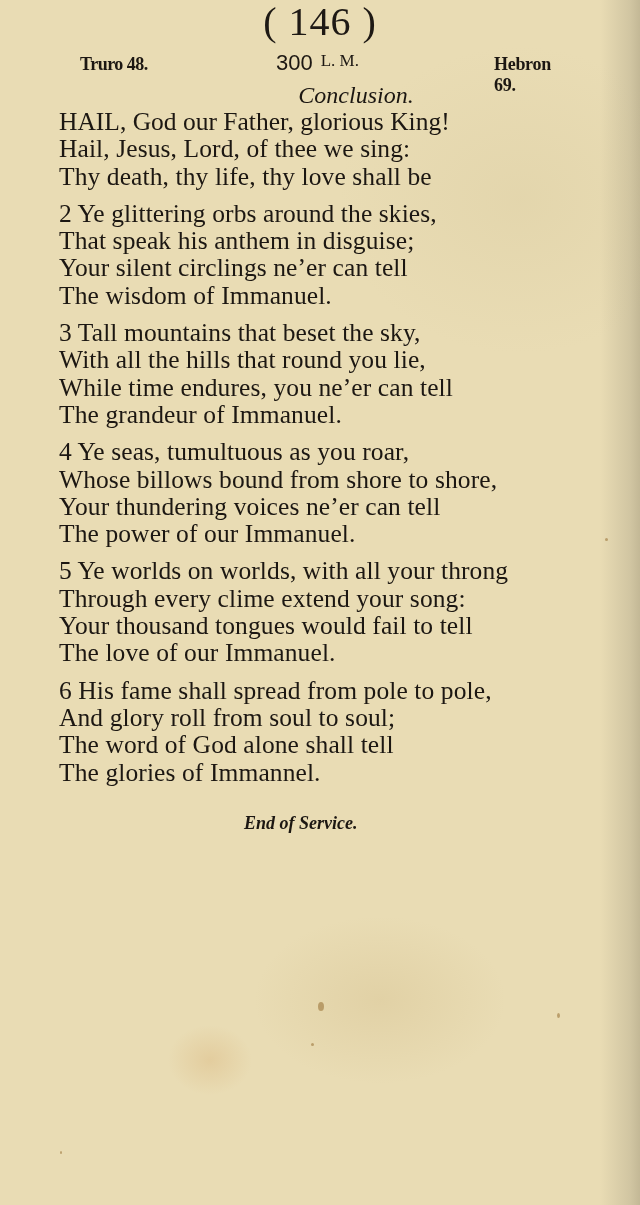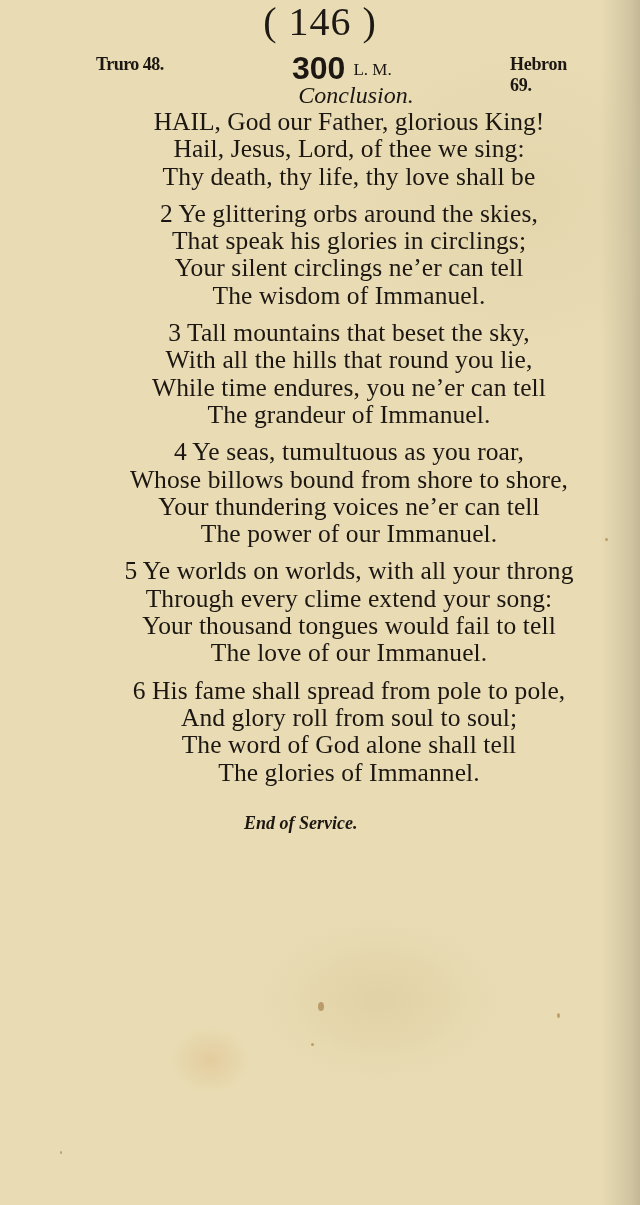--- a/index.html
+++ b/index.html
@@ -34,43 +34,43 @@
       width: 640px;
       text-align: center;
       font-family: "Liberation Serif", serif;
       font-size: 40px;
       letter-spacing: 1px;
       color: #1e1914;
     }
     .header-row {
       position: absolute;
       top: 50px;
-      left: 16px;
+      left: 0;
       width: 544px;
       height: 32px;
     }
     .tune-left {
       position: absolute;
       left: 80px;
       top: 4px;
       font-family: "Liberation Serif", serif;
       font-weight: bold;
       font-size: 18px;
       letter-spacing: -0.5px;
     }
     .hymn-number-wrap {
       position: absolute;
       left: 276px;
       top: 0;
       white-space: nowrap;
     }
     .hymn-number {
       font-family: "Liberation Sans", sans-serif;
-      font-weight: bold;
-      font-size: 32px;
+      font-weight: normal;
+      font-size: 22px;
     }
     .meter {
       font-family: "Liberation Serif", serif;
       font-size: 17px;
       margin-left: 8px;
       position: relative;
       top: -4px;
     }
     .tune-right {
       position: absolute;
@@ -91,21 +91,20 @@
       font-style: italic;
       font-size: 24px;
       padding-left: 40px;
       box-sizing: border-box;
     }
     .stanzas {
       position: absolute;
       left: 59px;
       top: 108px;
       width: 580px;
-      text-align: center;
     }
     .stanza {
       margin-bottom: 10px;
     }
     .line {
       font-family: "Liberation Serif", serif;
       font-size: 25.5px;
       line-height: 27.3px;
       white-space: nowrap;
       letter-spacing: 0.1px;
@@ -146,21 +145,21 @@
   <div class="subtitle">Conclusion.</div>
 
   <div class="stanzas">
     <div class="stanza">
       <div class="line first-hail">HAIL,  God our Father, glorious King!</div>
       <div class="line">Hail, Jesus, Lord, of thee we sing:</div>
       <div class="line">Thy death, thy life, thy love shall be</div>
     </div>
     <div class="stanza">
       <div class="line">2 Ye glittering orbs around the skies,</div>
-      <div class="line">That speak his glories in circlings;</div>
+      <div class="line">That speak his anthem in disguise;</div>
       <div class="line">Your silent circlings ne’er can tell</div>
       <div class="line">The wisdom of Immanuel.</div>
     </div>
     <div class="stanza">
       <div class="line">3 Tall mountains that beset the sky,</div>
       <div class="line">With all the hills that round you lie,</div>
       <div class="line">While time endures, you ne’er can tell</div>
       <div class="line">The grandeur of Immanuel.</div>
     </div>
     <div class="stanza">

